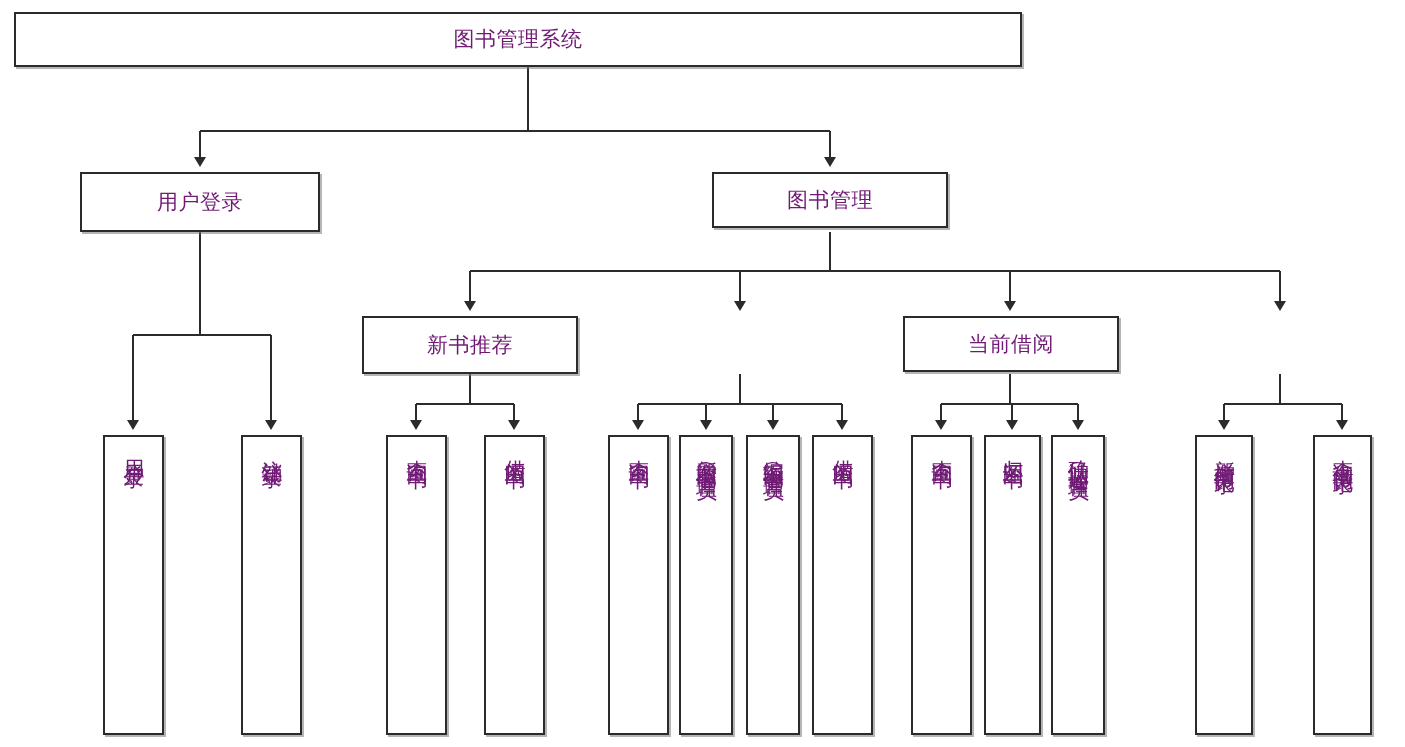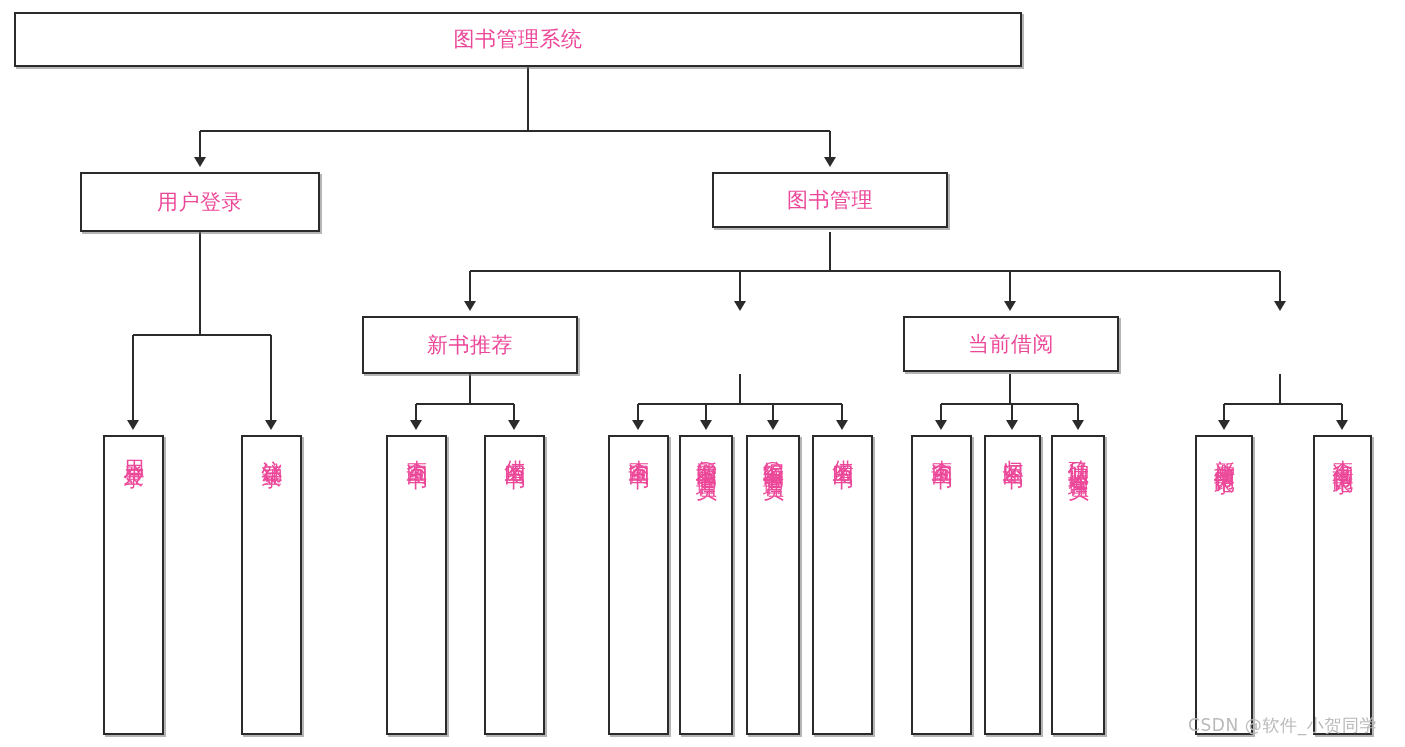--- a/index.html
+++ b/index.html
@@ -30,21 +30,21 @@
     box-shadow:2px 2px 0 rgba(120,120,120,0.55);
     display:flex;
     align-items:center;
     justify-content:center;
     z-index:2;
   }
   .node-label{
     font-size:21px;
     line-height:1.18;
     letter-spacing:0.5px;
-    color:#ec4899;
+    color:#701a75;
     white-space:nowrap;
     text-align:center;
   }
   
   .node.vertical{
     align-items:flex-start;
     padding-top:6px;
   }
   .node.vertical .node-label{
     writing-mode:vertical-rl;
@@ -176,15 +176,14 @@
     <span class="node-label">确认归还（管理员）</span>
   </div>
 
   <div class="node vertical" style="left:1195px;top:435px;width:58px;height:300px;">
     <span class="node-label">新增借阅记录</span>
   </div>
   <div class="node vertical" style="left:1313px;top:435px;width:59px;height:300px;">
     <span class="node-label">查询借阅记录</span>
   </div>
 
-  <div class="watermark" style="left:1188px;top:714px;">CSDN @软件_小贺同学</div>
 
 </div>
 
 </body></html>

